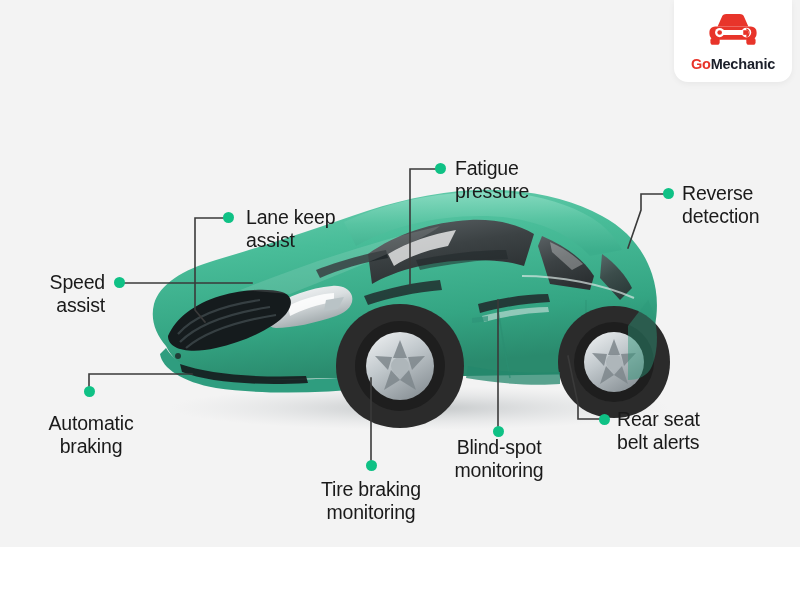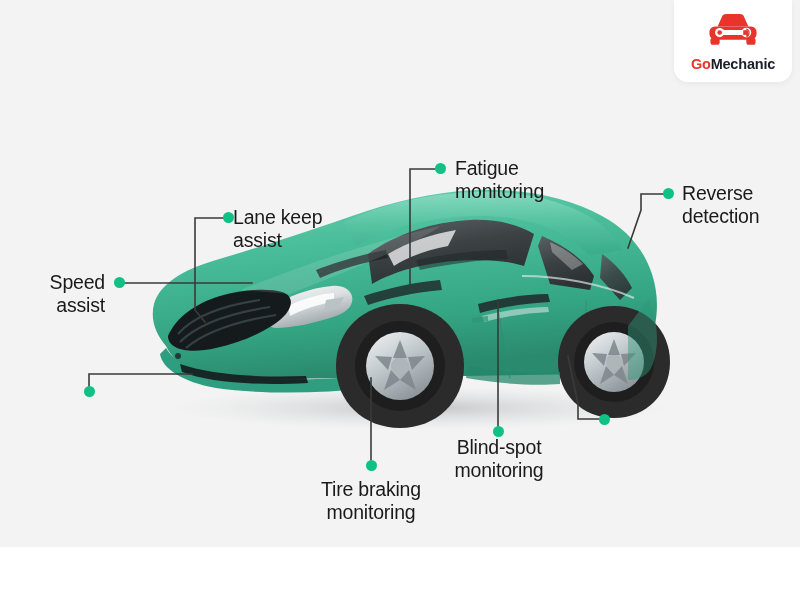--- a/index.html
+++ b/index.html
@@ -276,30 +276,34 @@
   <span class="dot" style="left:435px;top:163px"></span>
   <span class="dot" style="left:663px;top:188px"></span>
   <span class="dot" style="left:84px;top:386px"></span>
   <span class="dot" style="left:366px;top:460px"></span>
   <span class="dot" style="left:493px;top:426px"></span>
   <span class="dot" style="left:599px;top:414px"></span>
 
   <div class="label r" style="left:-10px;top:271px;width:115px">Speed
 assist</div>
 
-  <div class="label l" style="left:233px;top:206px;width:180px">Lane keep
+  <div class="label l" style="left:246px;top:206px;width:180px">Lane keep
 assist</div>
 
   <div class="label l" style="left:455px;top:157px;width:180px">Fatigue
-monitoring</div>
+pressure</div>
 
   <div class="label l" style="left:682px;top:182px;width:170px">Reverse
 detection</div>
 
+  <div class="label c" style="left:16px;top:412px;width:150px">Automatic
+braking</div>
 
   <div class="label c" style="left:276px;top:478px;width:190px">Tire braking
 monitoring</div>
 
   <div class="label c" style="left:414px;top:436px;width:170px">Blind-spot
 monitoring</div>
 
+  <div class="label l" style="left:617px;top:408px;width:180px">Rear seat
+belt alerts</div>
 
 </div>
 
 </body></html>

